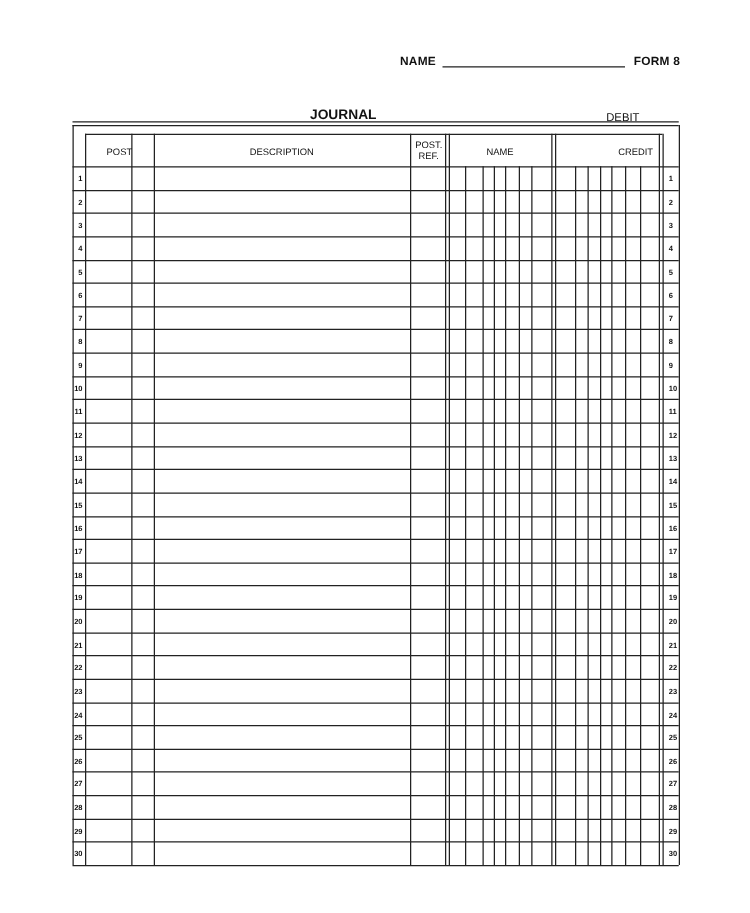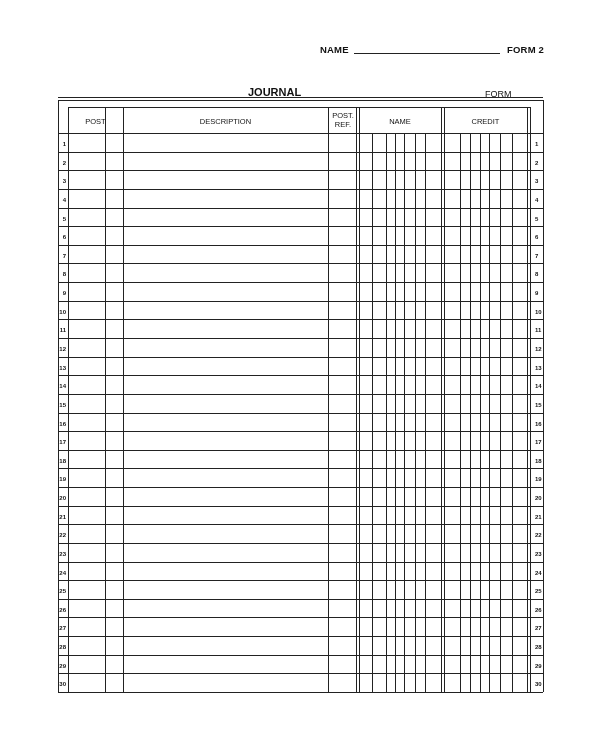--- a/index.html
+++ b/index.html
@@ -16,23 +16,23 @@
   .colhead { position:absolute; font-size:7.5px; text-align:center; line-height:9px; }
   .rownum { position:absolute; font-size:6px; font-weight:bold; width:14px; text-align:right; }
   .rownum.right { text-align:left; }
 </style>
 </head>
 <body>
 
 <div>
   <span class="abs name-label hdr-text">NAME</span>
   <div class="abs name-line"></div>
-  <span class="abs form-label hdr-text">FORM 2</span>
+  <span class="abs form-label hdr-text">FORM 8</span>
   <span class="abs journal-title">JOURNAL</span>
-  <span class="abs page-label">FORM</span>
+  <span class="abs page-label">DEBIT</span>
 
   <div id="grid">
       <div class="hline" style="left: 58px; width: 485px; top: 97px; border-top-width: 1px;"></div>
       <div class="hline" style="left: 58px; width: 485px; top: 100px; border-top-width: 1px;"></div>
       <div class="hline" style="left: 58px; width: 485px; top: 133px; border-top-width: 1px;"></div>
       <div class="vline" style="left: 68px; top: 107px; height: 585px;"></div>
       <div class="vline" style="left: 105px; top: 107px; height: 585px;"></div>
       <div class="vline" style="left: 123px; top: 107px; height: 585px;"></div>
       <div class="vline" style="left: 328px; top: 107px; height: 585px;"></div>
       <div class="vline" style="left: 356px; top: 107px; height: 585px;"></div>
@@ -54,21 +54,21 @@
       <div class="vline" style="left: 470px; top: 133px; height: 559px;"></div>
       <div class="vline" style="left: 480px; top: 133px; height: 559px;"></div>
       <div class="vline" style="left: 489px; top: 133px; height: 559px;"></div>
       <div class="vline" style="left: 500px; top: 133px; height: 559px;"></div>
       <div class="vline" style="left: 512px; top: 133px; height: 559px;"></div>
       <span class="colhead" style="left: 68px; width: 55px; top: 117px;">POST</span>
       <span class="colhead" style="left: 123px; width: 205px; top: 117px;">DESCRIPTION</span>
       <span class="colhead" style="left: 328px; width: 30px; top: 111px;">POST.</span>
       <span class="colhead" style="left: 328px; width: 30px; top: 120px;">REF.</span>
       <span class="colhead" style="left: 359px; width: 82px; top: 117px;">NAME</span>
-      <span class="colhead" style="left: 444px; width: 83px; top: 117px;">CREDIT</span>
+      <span class="colhead" style="left: 444px; width: 83px; top: 117px; padding-left: 23px;">CREDIT</span>
       <div class="hline" style="left: 58px; width: 485px; top: 152px; border-top-width: 1px;"></div>
       <span class="rownum" style="left: 52px; top: 141px;">1</span>
       <span class="rownum right" style="left: 535px; top: 141px;">1</span>
       <div style="position: absolute; left: 68px; width: 462px; top: 133px; height: 19px;"></div>
       <div class="hline" style="left: 58px; width: 485px; top: 170px; border-top-width: 1px;"></div>
       <span class="rownum" style="left: 52px; top: 160px;">2</span>
       <span class="rownum right" style="left: 535px; top: 160px;">2</span>
       <div style="position: absolute; left: 68px; width: 462px; top: 152px; height: 19px;"></div>
       <div class="hline" style="left: 58px; width: 485px; top: 189px; border-top-width: 1px;"></div>
       <span class="rownum" style="left: 52px; top: 178px;">3</span>

